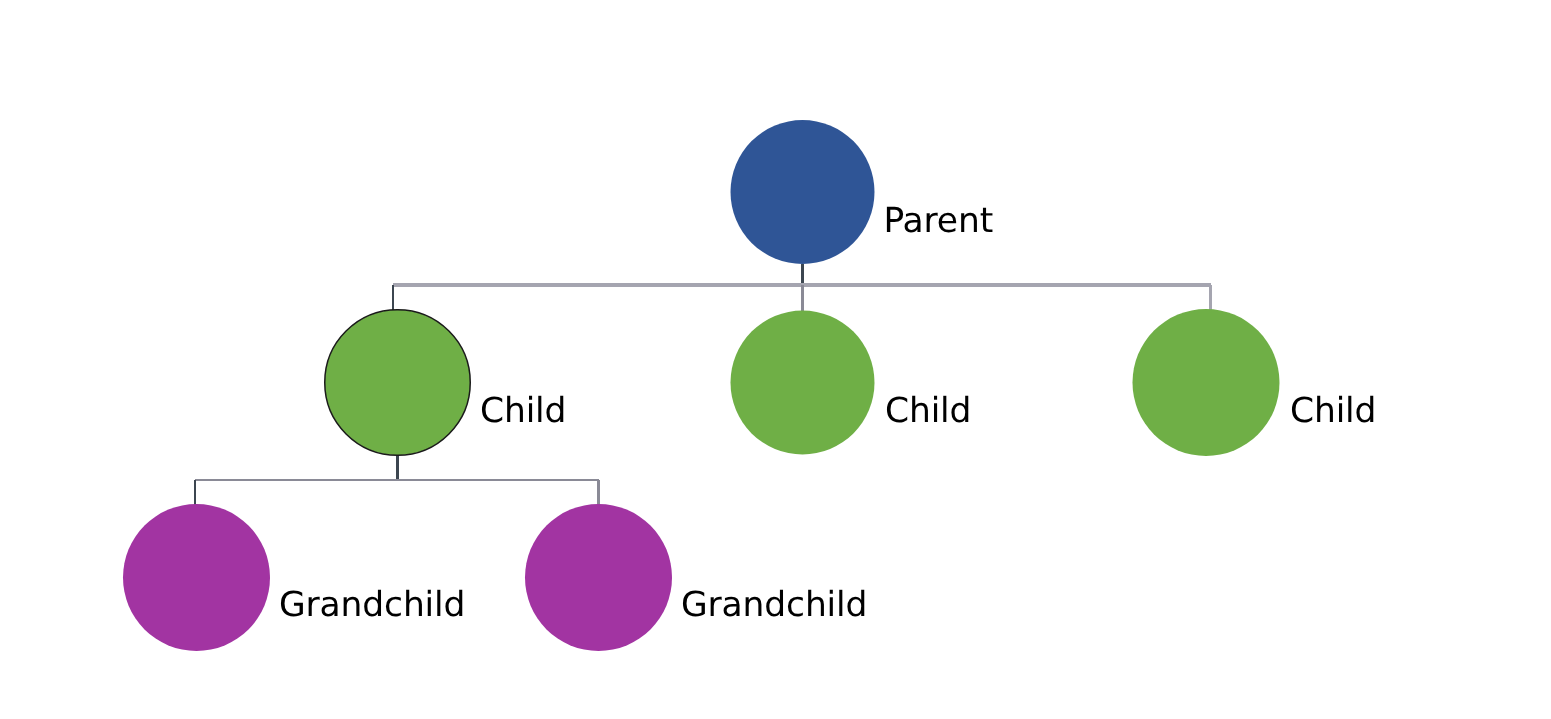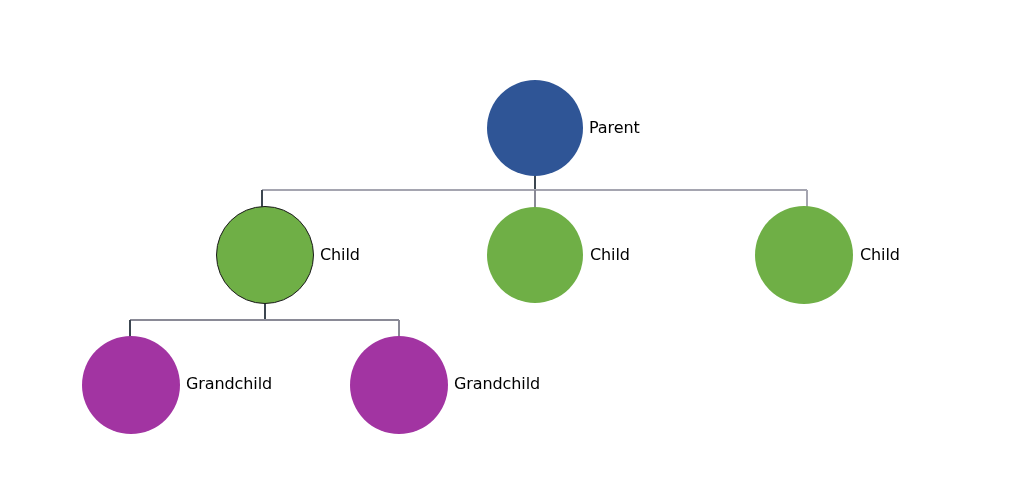--- a/index.html
+++ b/index.html
@@ -30,25 +30,26 @@
     box-sizing: border-box;
     border-radius: 50%;
   }
   .node.selected {
     border: 1.6px solid #1a1a1a;
   }
   .node-label {
     position: absolute;
     color: #000000;
     font-family: "DejaVu Sans", sans-serif;
-    font-size: 16px;
+    font-size: 23px;
     line-height: 1;
     letter-spacing: -0.1px;
     white-space: nowrap;
     transform: translateY(-50%);
+    margin-top: 20px;
   }
 </style>
 </head>
 <body>
 
 <div id="canvas">
 
   <svg id="connectors" viewBox="0 0 1034 479" width="1034" height="479" aria-hidden="true">
       <line x1="535" x2="535" y1="176" y2="190" stroke="#3C4650" stroke-width="2.2" shape-rendering="crispEdges"></line>
       <line y1="190" y2="190" x1="262" x2="807" stroke="#A5A5B0" stroke-width="2.2" shape-rendering="crispEdges"></line>

